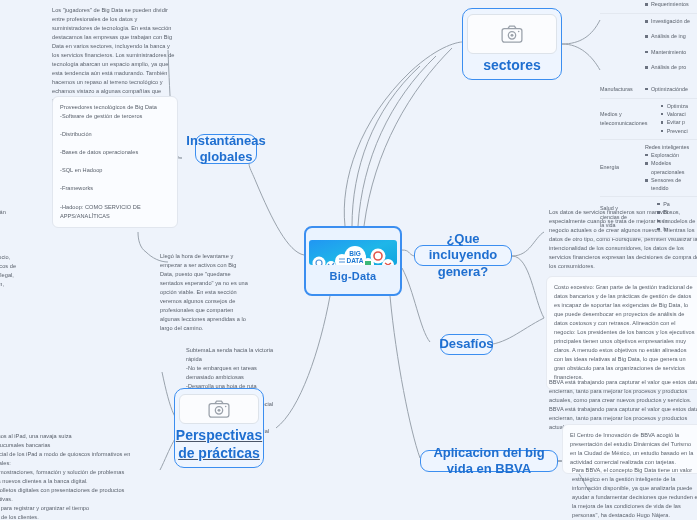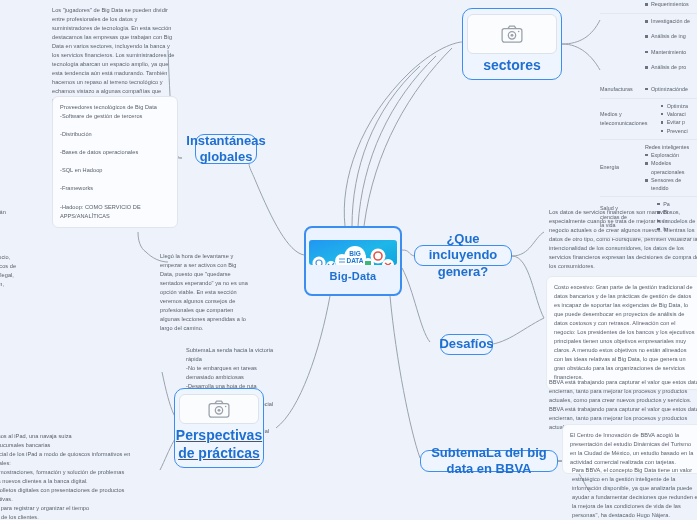--- a/index.html
+++ b/index.html
@@ -280,21 +280,21 @@
         <circle cx="19.4" cy="7.2" r="0.9" fill="#9aa1aa"></circle>
       </svg>
     </div>
     <div class="cap">
       <div>Perspectivas</div>
       <div>de prácticas</div>
     </div>
   </div>
 
   <div class="node" style="left:420px;top:450px;width:138px;height:22px;">
-    <span>SubtemaLa del big data en BBVA</span>
+    <span>Aplicacion del big vida en BBVA</span>
   </div>
 
   <div class="central">
     <div class="img">
       <svg class="bubbles" viewBox="0 0 88 32">
         <circle cx="10" cy="19" r="6.5" fill="#ffffff"></circle>
         <circle cx="22" cy="22" r="5" fill="#ffffff"></circle>
         <circle cx="33" cy="17" r="7" fill="#ffffff"></circle>
         <circle cx="46" cy="13" r="11" fill="#ffffff"></circle>
         <circle cx="59" cy="20" r="6" fill="#ffffff"></circle>

